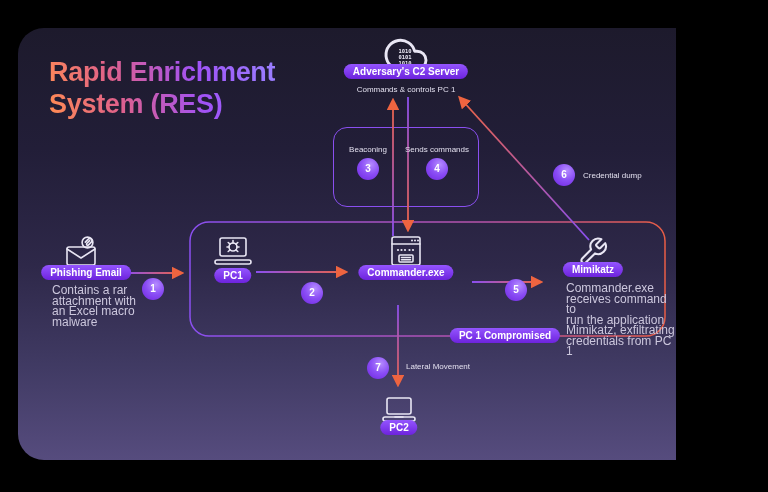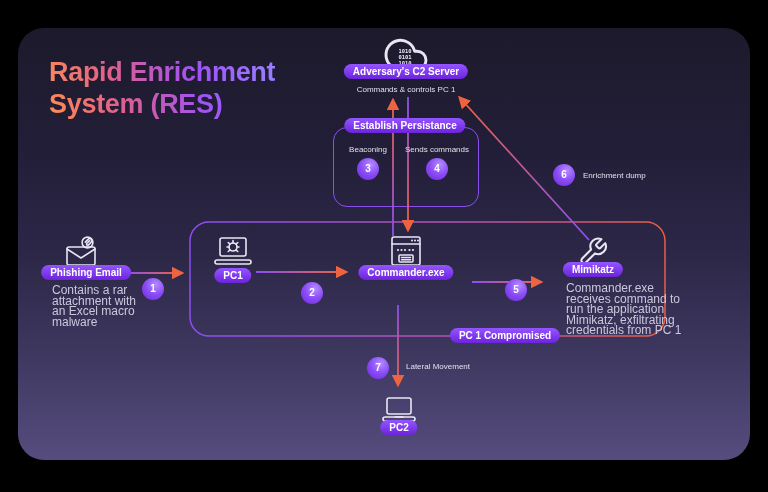--- a/index.html
+++ b/index.html
@@ -1,16 +1,16 @@
 <!DOCTYPE html>
 <html><head>
 <meta charset="utf-8">
 <style>
   html,body{margin:0;padding:0;background:#000;}
-  .stage{position:relative;width:768px;height:492px;background:#000;overflow:hidden;
+  .stage{position:relative;width:676px;height:492px;background:#000;overflow:hidden;
          font-family:"Liberation Sans","DejaVu Sans",sans-serif;}
   .card{position:absolute;left:18px;top:28px;width:732px;height:432px;border-radius:26px;
         background:linear-gradient(180deg,#1d1a2c 0%,#221e38 28%,#2e2849 55%,#403a63 78%,#564c7e 100%);}
   .title{position:absolute;left:49px;top:56px;margin:0;font-size:27px;line-height:32px;
          font-weight:700;letter-spacing:-0.3px;
          background:linear-gradient(74deg,#ff8a55 2%,#e0618a 30%,#a052f7 66%,#9a7cff 96%);
          -webkit-background-clip:text;background-clip:text;color:transparent;}
   .pill{position:absolute;transform:translateX(-50%);height:15px;line-height:15px;padding:0 9px;
         border-radius:9px;font-size:10px;font-weight:700;color:#fff;white-space:nowrap;
         background:linear-gradient(180deg,#9455ff 0%,#6d23dd 100%);z-index:20;}
@@ -92,28 +92,27 @@
 
   <svg class="icon" style="left:384px;top:33px" width="44" height="40" viewBox="0 0 48 44">
     <path class="ic" transform="scale(2)" d="M18 10h-1.26A8 8 0 1 0 9 20h9a5 5 0 0 0 0-10z"></path>
     <text class="cloudtxt" x="23" y="22" text-anchor="middle">1010</text>
     <text class="cloudtxt" x="23" y="28.5" text-anchor="middle">0101</text>
     <text class="cloudtxt" x="23" y="35" text-anchor="middle">1010</text>
   </svg>
   <div class="pill" style="left:406px;top:64px">Adversary's C2 Server</div>
   <div class="lbl center" style="left:406px;top:85px">Commands &amp; controls PC 1</div>
 
-  <div class="pill" style="left:405px;top:118px">Establish Persistance</div>
   <div class="lbl center" style="left:368px;top:145px">Beaconing</div>
   <div class="lbl center" style="left:437px;top:145px">Sends commands</div>
   <div class="step" style="left:357px;top:158px">3</div>
   <div class="step" style="left:426px;top:158px">4</div>
 
   <div class="step" style="left:553px;top:164px">6</div>
-  <div class="lbl" style="left:583px;top:171px">Enrichment dump</div>
+  <div class="lbl" style="left:583px;top:171px">Credential dump</div>
 
   <svg class="icon" style="left:64px;top:236px" width="38" height="32" viewBox="0 0 38 32">
     <rect class="ic" x="3" y="11" width="28" height="18" rx="2"></rect>
     <path class="ic" d="M3,13 L17,22 L31,13"></path>
     <circle class="ic" cx="23.5" cy="6.5" r="5.4" stroke-width="1.4"></circle>
     <path class="ic" stroke-width="1.1" d="M25.6,4.6 l-2.9,2.9 a1.15,1.15 0 0 0 1.6,1.6 l3,-3 a2.1,2.1 0 0 0 -3,-3 l-3,3"></path>
   </svg>
   <div class="pill" style="left:86px;top:265px">Phishing Email</div>
   <div class="desc" style="left:52px;top:285px">Contains a rar
 attachment with

